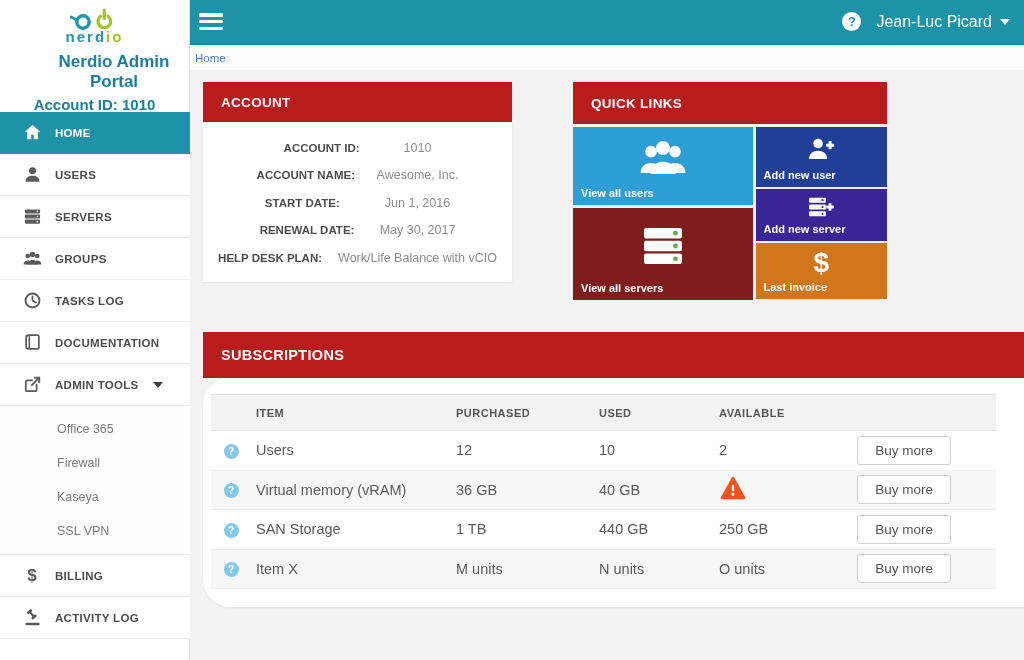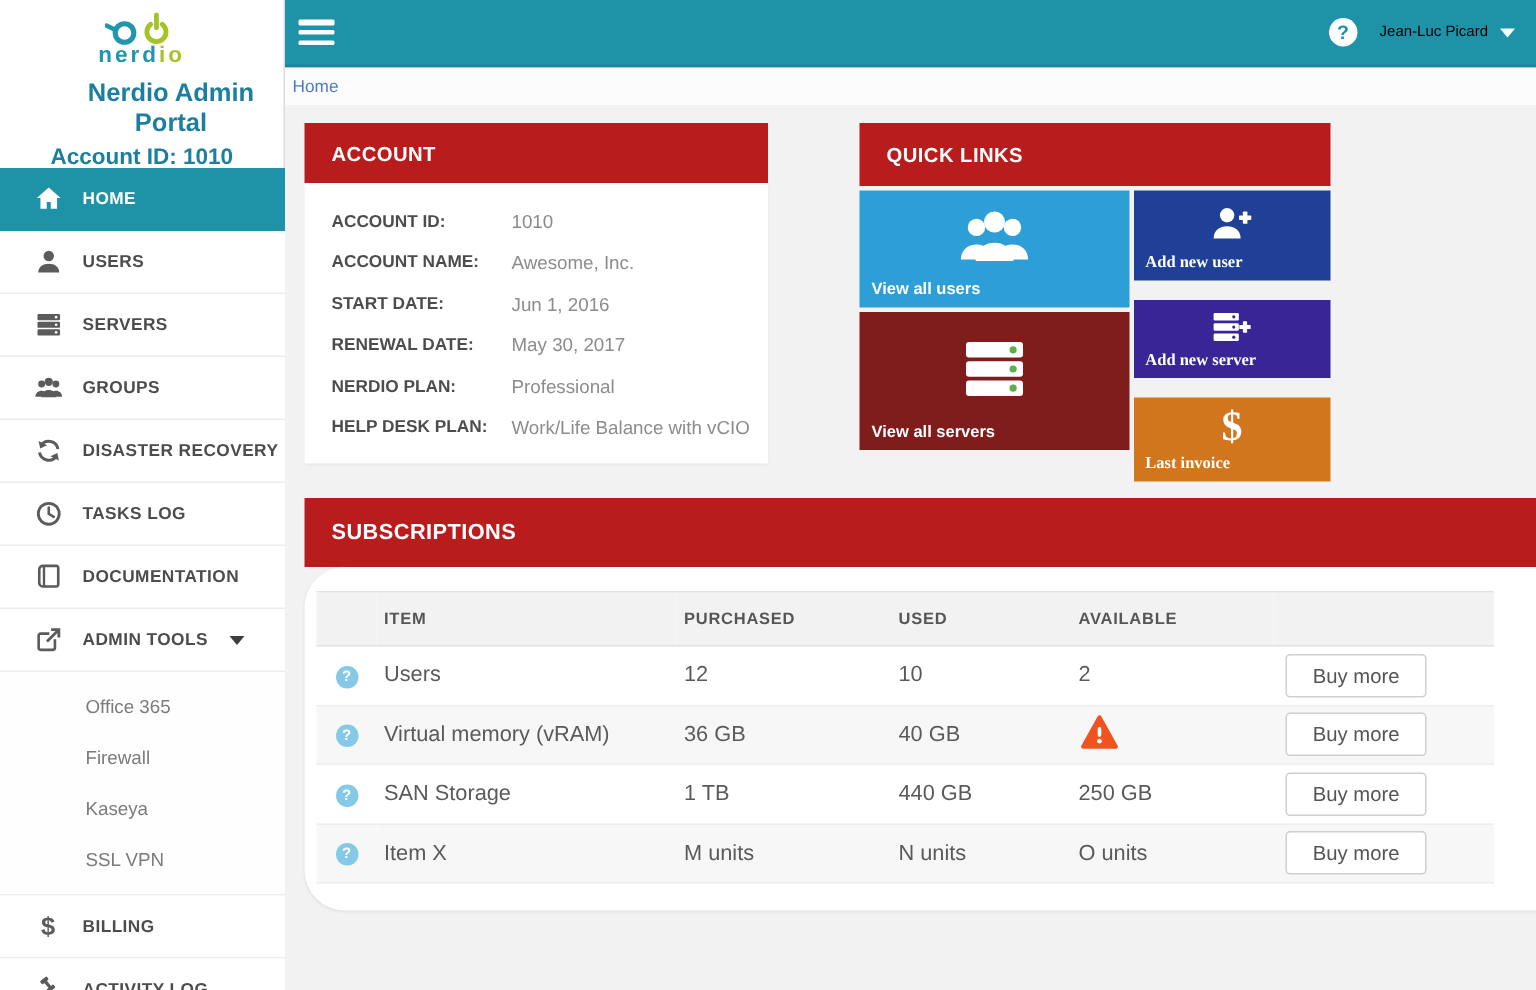--- a/index.html
+++ b/index.html
@@ -28,44 +28,44 @@
   .submenu-item { height:34px; line-height:34px; padding-left:57px; font-size:12.5px; color:#7b7b7b; cursor:pointer; }
   .dollar-glyph { font-size:17px; font-weight:bold; color:#5b5b5b; }
 
   
   .topbar { position:absolute; left:190px; top:0; width:834px; height:45px; background:#1e93a8; border-bottom:2px solid #1b86a0; display:flex; align-items:center; justify-content:space-between; padding:0 14px 0 9px; }
   .hamburger { width:24px; height:17px; display:flex; flex-direction:column; justify-content:space-between; cursor:pointer; }
   .hamburger i { display:block; height:3.5px; background:#fff; border-radius:1px; }
   .topbar-right { display:flex; align-items:center; gap:15px; }
   .help-badge { width:19px; height:19px; border-radius:50%; background:#fff; color:#1e93a8; font-size:13px; font-weight:bold; display:flex; align-items:center; justify-content:center; cursor:pointer; }
   .user-menu { display:flex; align-items:center; gap:8px; cursor:pointer; }
-  .user-name { color:#000000; font-size:10px; }
+  .user-name { color:#ffffff; font-size:16px; }
   .caret-white { width:0; height:0; border-left:5px solid transparent; border-right:5px solid transparent; border-top:6px solid #fff; }
 
   
   .breadcrumb { position:absolute; left:190px; top:45px; width:834px; height:25px; background:#fcfcfc; display:flex; align-items:center; padding-left:5px; }
   .breadcrumb a { font-size:11.5px; color:#4a7ebc; text-decoration:none; cursor:pointer; }
 
   
   .content { position:absolute; left:190px; top:70px; width:834px; height:590px; background:#f2f2f2; }
   .panel-header { background:#b91c1c; color:#fff; font-weight:bold; display:flex; align-items:center; padding-left:18px; letter-spacing:0.3px; }
   .panel-body { background:#fff; box-shadow:0 1px 2px rgba(0,0,0,0.07); }
 
   .account-panel { position:absolute; left:13px; top:12px; width:309px; }
   .account-panel .panel-header { height:40px; font-size:13.5px; }
   .account-panel .panel-body { padding:12px 18px 10px; }
-  .acct-row { display:flex; align-items:center; height:27.5px; }
+  .acct-row { display:flex; align-items:center; height:27.5px;justify-content:center; }
   .acct-label { width:120px; flex:0 0 120px; font-size:11.5px; font-weight:bold; color:#4c4c4c; }
   .acct-value { font-size:12.5px; color:#8c8c8c; white-space:nowrap; }
 
   .quicklinks-panel { position:absolute; left:383px; top:12px; width:314px; }
   .quicklinks-panel .panel-header { height:42px; font-size:13.5px; }
   .tiles { display:flex; gap:3px; margin-top:3px; }
   .tiles-left { display:flex; flex-direction:column; gap:3px; width:183px; }
-  .tiles-right { display:flex; flex-direction:column; gap:13px; width:134px;font-family:Liberation Serif, serif; }
+  .tiles-right { display:flex; flex-direction:column; gap:2px; width:134px; }
   .tile { position:relative; cursor:pointer; color:#fff; }
   .tile-label { position:absolute; left:8px; bottom:6px; font-size:11px; font-weight:bold; color:#fff; }
   .tile-icon { position:absolute; left:0; right:0; top:0; bottom:16px; display:flex; align-items:center; justify-content:center; }
   .t-users { height:78px; }
   .t-servers { height:92px; }
   .t-adduser { height:60px; }
   .t-addserver { height:52px; }
   .t-invoice { height:56px; }
   .tile .big-dollar { font-size:28px; font-weight:bold; color:#fff; }
 
@@ -143,31 +143,20 @@
               <path d="M0.8 19.5c0-3.1 2.3-5 5.2-5 1 0 1.9.2 2.6.6-1.4 1.1-2.2 2.6-2.2 4.4z"></path>
               <path d="M23.2 19.5c0-3.1-2.3-5-5.2-5-1 0-1.9.2-2.6.6 1.4 1.1 2.2 2.6 2.2 4.4z"></path>
               <path d="M5.7 20c0-3.9 2.9-6.1 6.3-6.1s6.3 2.2 6.3 6.1z"></path>
             </svg>
         </span>
         <span class="ml">GROUPS</span>
       </div>
       <div class="menu-item">
         <span class="mi">
           <svg viewBox="0 0 24 24">
-              <path d="M19.8 10.5a8 8 0 0 0-14.4-3" fill="none" stroke="currentColor" stroke-width="2.6"></path>
-              <polygon points="3.4,3.8 4.8,10.2 10.6,7.4" fill="currentColor"></polygon>
-              <path d="M4.2 13.5a8 8 0 0 0 14.4 3" fill="none" stroke="currentColor" stroke-width="2.6"></path>
-              <polygon points="20.6,20.2 19.2,13.8 13.4,16.6" fill="currentColor"></polygon>
-            </svg>
-        </span>
-        <span class="ml">DISASTER RECOVERY</span>
-      </div>
-      <div class="menu-item">
-        <span class="mi">
-          <svg viewBox="0 0 24 24">
               <circle cx="12" cy="12" r="8.8" fill="none" stroke="currentColor" stroke-width="2.4"></circle>
               <path d="M12 6.8V12l4.2 2.6" fill="none" stroke="currentColor" stroke-width="2.2" stroke-linecap="round"></path>
             </svg>
         </span>
         <span class="ml">TASKS LOG</span>
       </div>
       <div class="menu-item">
         <span class="mi">
           <svg viewBox="0 0 24 24">
               <path d="M7 2.8h11.3a1.7 1.7 0 0 1 1.7 1.7v14a1.7 1.7 0 0 1-1.7 1.7H7a3 3 0 0 1-3-3V5.8a3 3 0 0 1 3-3z" fill="none" stroke="currentColor" stroke-width="2.2"></path>
@@ -247,24 +236,20 @@
             <span class="acct-label">ACCOUNT NAME:</span>
             <span class="acct-value">Awesome, Inc.</span>
           </div>
         <div class="acct-row">
             <span class="acct-label">START DATE:</span>
             <span class="acct-value">Jun 1, 2016</span>
           </div>
         <div class="acct-row">
             <span class="acct-label">RENEWAL DATE:</span>
             <span class="acct-value">May 30, 2017</span>
-          </div>
-        <div class="acct-row">
-            <span class="acct-label">NERDIO PLAN:</span>
-            <span class="acct-value">Professional</span>
           </div>
         <div class="acct-row">
             <span class="acct-label">HELP DESK PLAN:</span>
             <span class="acct-value">Work/Life Balance with vCIO</span>
           </div>
       </div>
     </section>
 
     <section class="quicklinks-panel">
       <div class="panel-header">QUICK LINKS</div>

